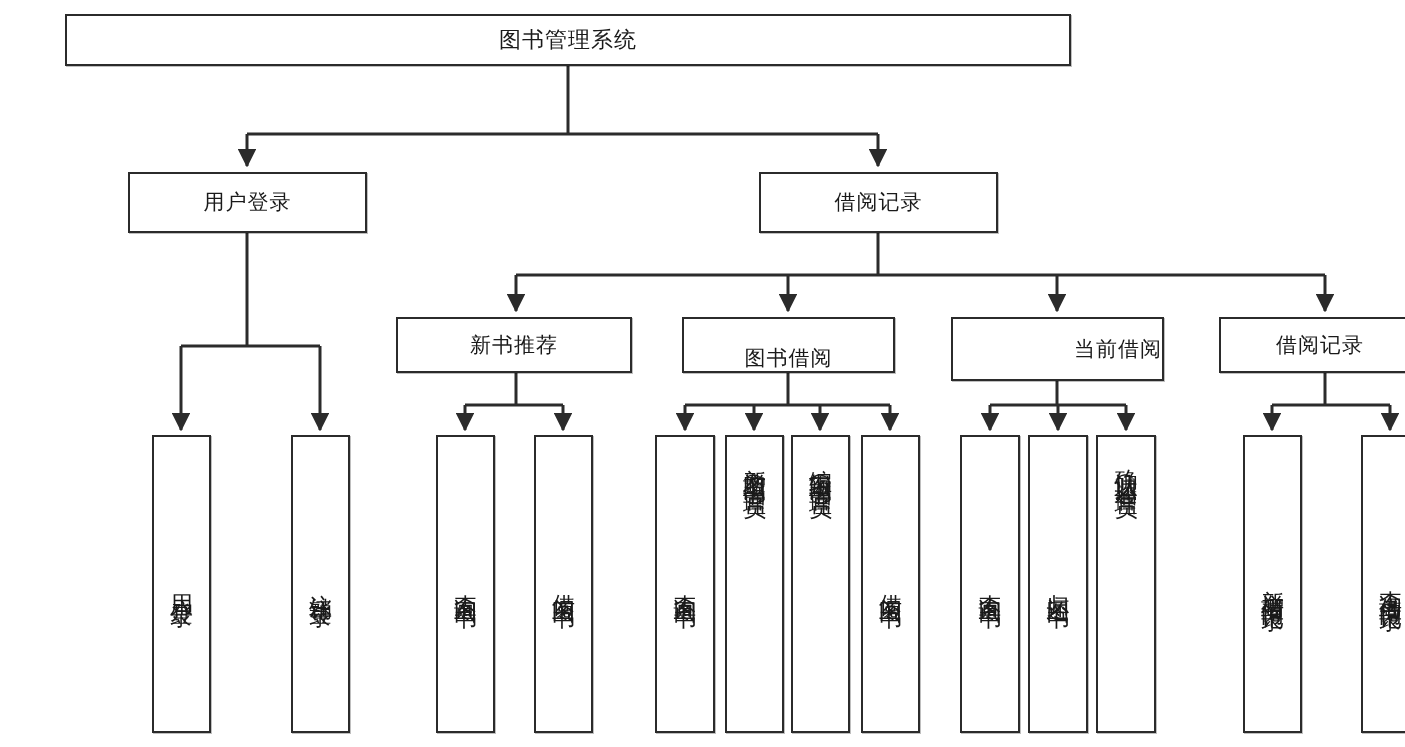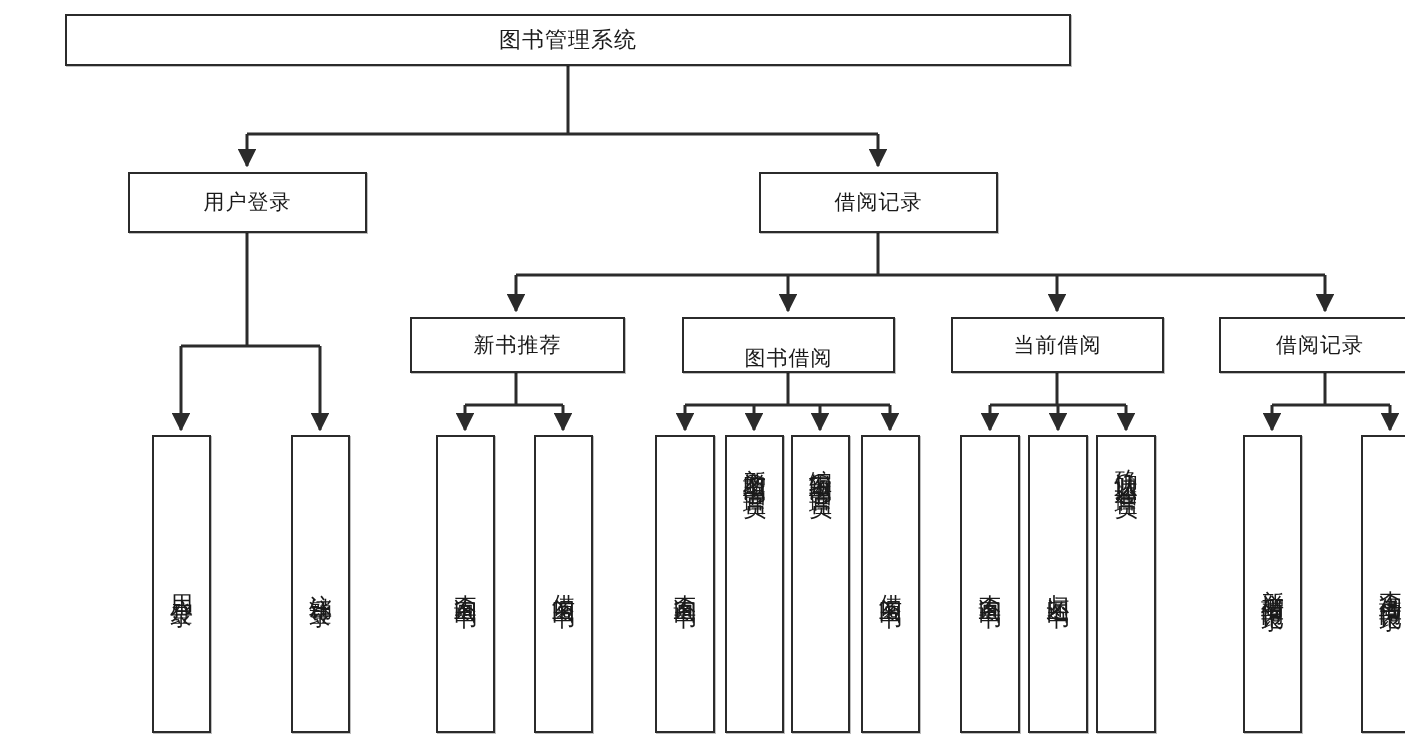--- a/index.html
+++ b/index.html
@@ -136,27 +136,27 @@
     <span class="label">图书管理系统</span>
   </div>
 
   <div class="node horiz" style="left:80px; top:172px; width:239px; height:61px;">
     <span class="label">用户登录</span>
   </div>
   <div class="node horiz" style="left:711px; top:172px; width:239px; height:61px;">
     <span class="label">借阅记录</span>
   </div>
 
-  <div class="node horiz" style="left:362px; top:317px; width:215px; height:56px;">
+  <div class="node horiz" style="left:348px; top:317px; width:236px; height:56px;">
     <span class="label">新书推荐</span>
   </div>
   <div class="node horiz" style="left:634px; top:317px; width:213px; height:56px;align-items:flex-end;">
     <span class="label">图书借阅</span>
   </div>
-  <div class="node horiz" style="left:903px; top:317px; width:213px; height:56px;">
+  <div class="node horiz" style="left:903px; top:317px; width:213px; height:64px;justify-content:flex-end;">
     <span class="label">当前借阅</span>
   </div>
   <div class="node horiz" style="left:1171px; top:317px; width:202px; height:56px;">
     <span class="label">借阅记录</span>
   </div>
 
   <div class="node vert mid" style="left:104px; top:435px; width:59px; height:298px;">
     <span class="label">用户登录</span>
   </div>
   <div class="node vert mid" style="left:243px; top:435px; width:59px; height:298px;">

